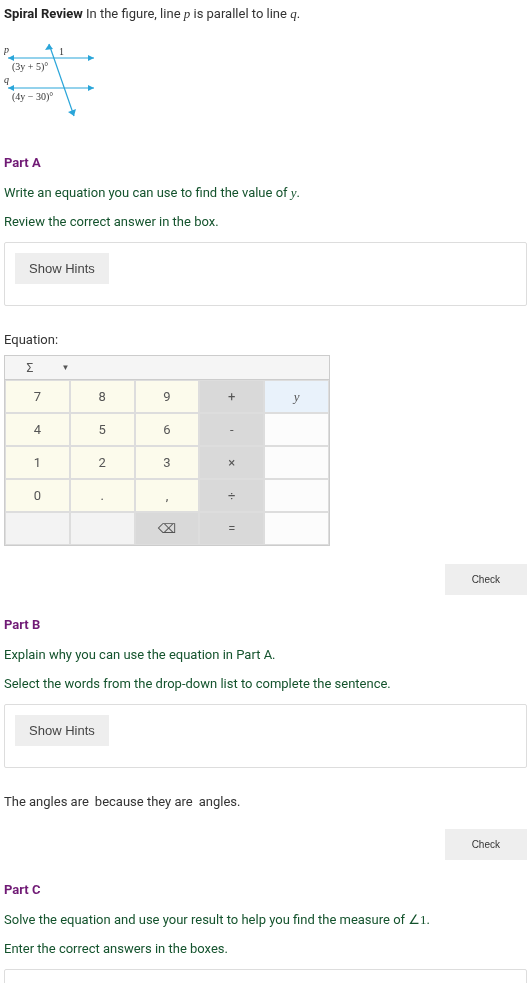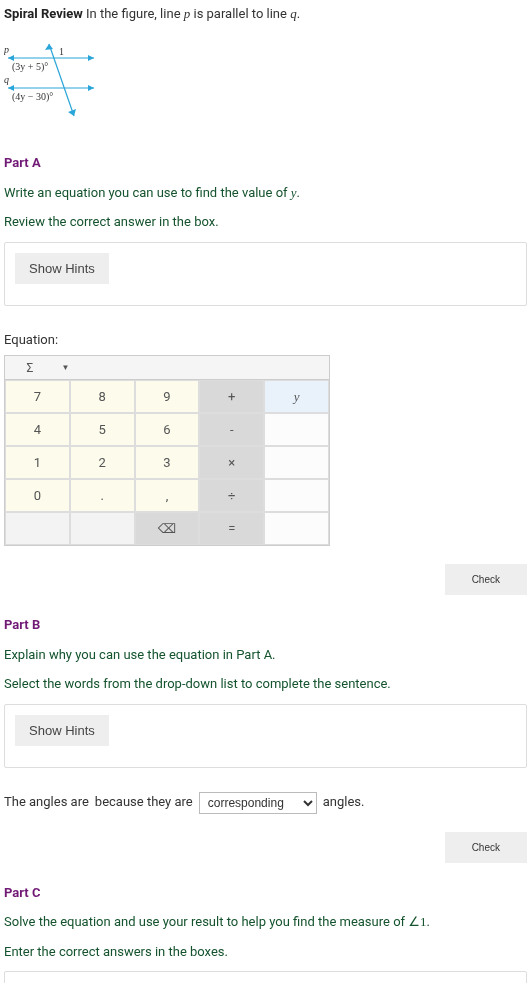--- a/index.html
+++ b/index.html
@@ -176,23 +176,20 @@
 <p class="ptxt">Explain why you can use the equation in Part A.</p>
 <p class="ptxt">Select the words from the drop-down list to complete the sentence.</p>
 
 <div class="hints-box">
   <button class="show-hints-btn">Show Hints</button>
 </div>
 
 <div class="sentence-row">
   <span>The angles are</span>
   <span>because they are</span>
-  <select class="dd" style="min-width:118px;">
-    <option>corresponding</option>
-  </select>
   <span>angles.</span>
 </div>
 
 <div class="check-row">
   <button class="check-btn">Check</button>
 </div>
 
 <div class="part-title">Part C</div>
 <p class="ptxt">
   <span>Solve the equation and use your result to help you find the measure of </span><span class="mi" style="font-style:normal;">∠1</span><span>.</span>

